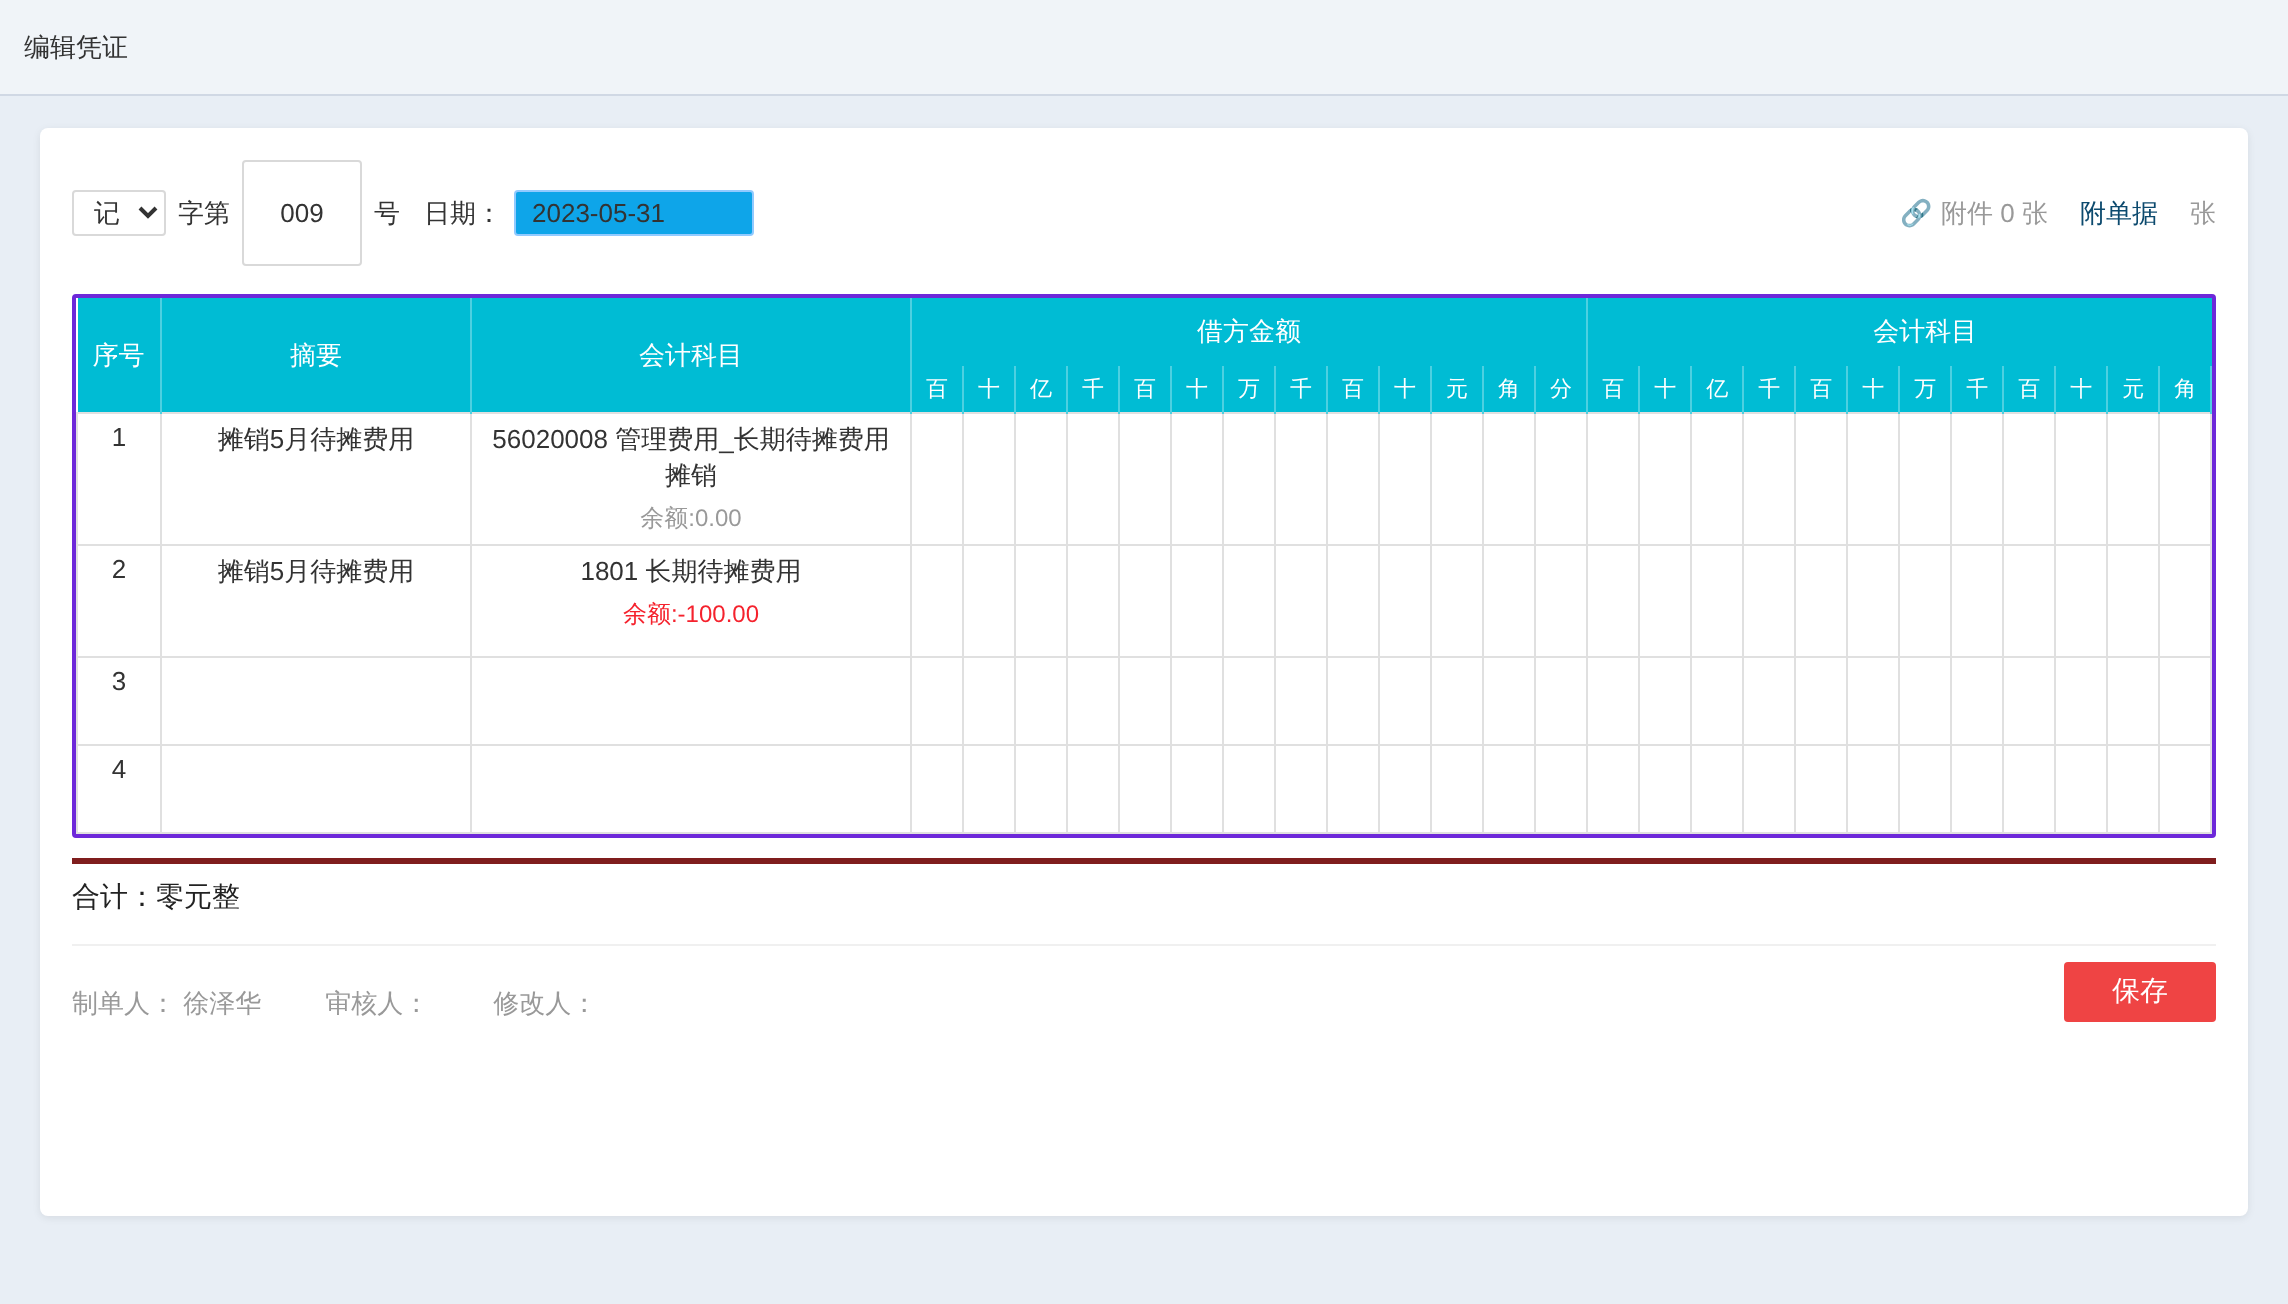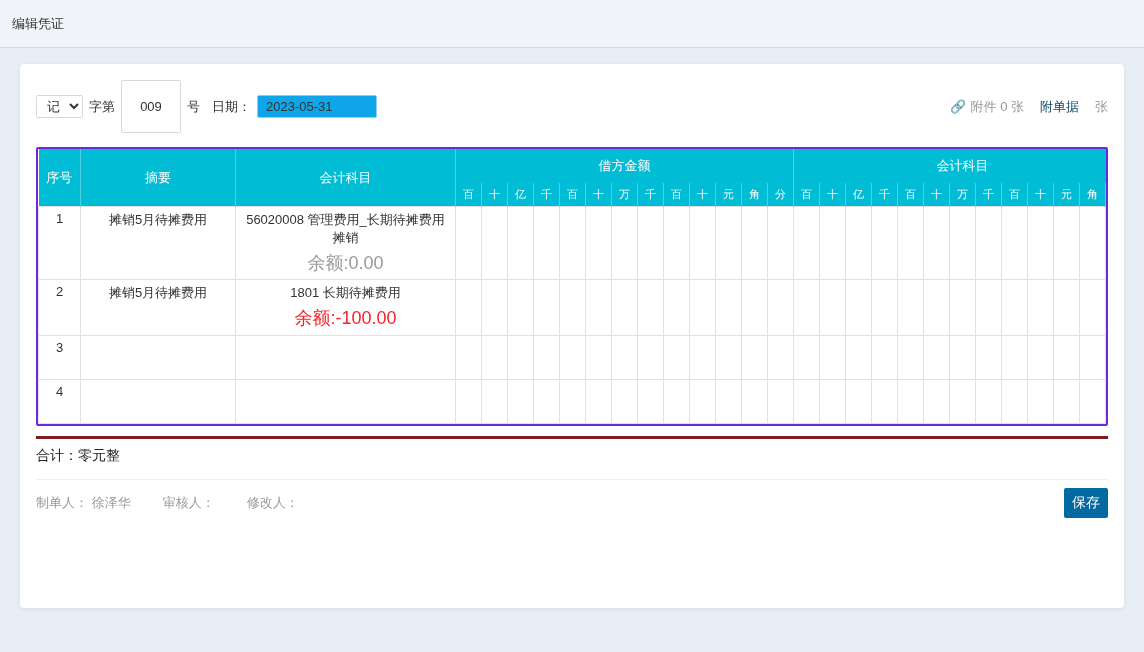--- a/index.html
+++ b/index.html
@@ -158,21 +158,21 @@
     }
     .td-summary {
       text-align: left;
       width: 160px;
     }
     .td-account {
       text-align: left;
       width: 240px;
     }
     .sub-balance {
-      font-size: 18px;
+      font-size: 12px;
       color: #999;
       margin-top: 4px;
       text-align: center;
     }
     .sub-balance.negative {
       color: #f5222d;
     }
     
     .voucher-footer {
       margin-top: 10px;
@@ -182,37 +182,37 @@
       align-items: center;
     }
     .total-text {
       font-size: 14px;
       color: #222;
       font-weight: 500;
     }
     .card-bottom {
       display: flex;
       justify-content: space-between;
-      align-items: center;
+      align-items: flex-end;
       margin-top: 10px;
       padding-top: 8px;
       border-top: 1px solid #f0f0f0;
     }
     .meta-persons {
       display: flex;
       gap: 32px;
       color: #999;
       font-size: 13px;
     }
     .save-btn {
-      background: #0369a1;
+      background: #ef4444;
       color: #fff;
       border: none;
       border-radius: 2px;
-      padding: 6px 8px;
+      padding: 6px 24px;
       font-size: 14px;
       cursor: pointer;
     }
   </style>
 </head>
 <body>
 
 <div class="window-title-bar">
   <span>编辑凭证</span>
 </div>

